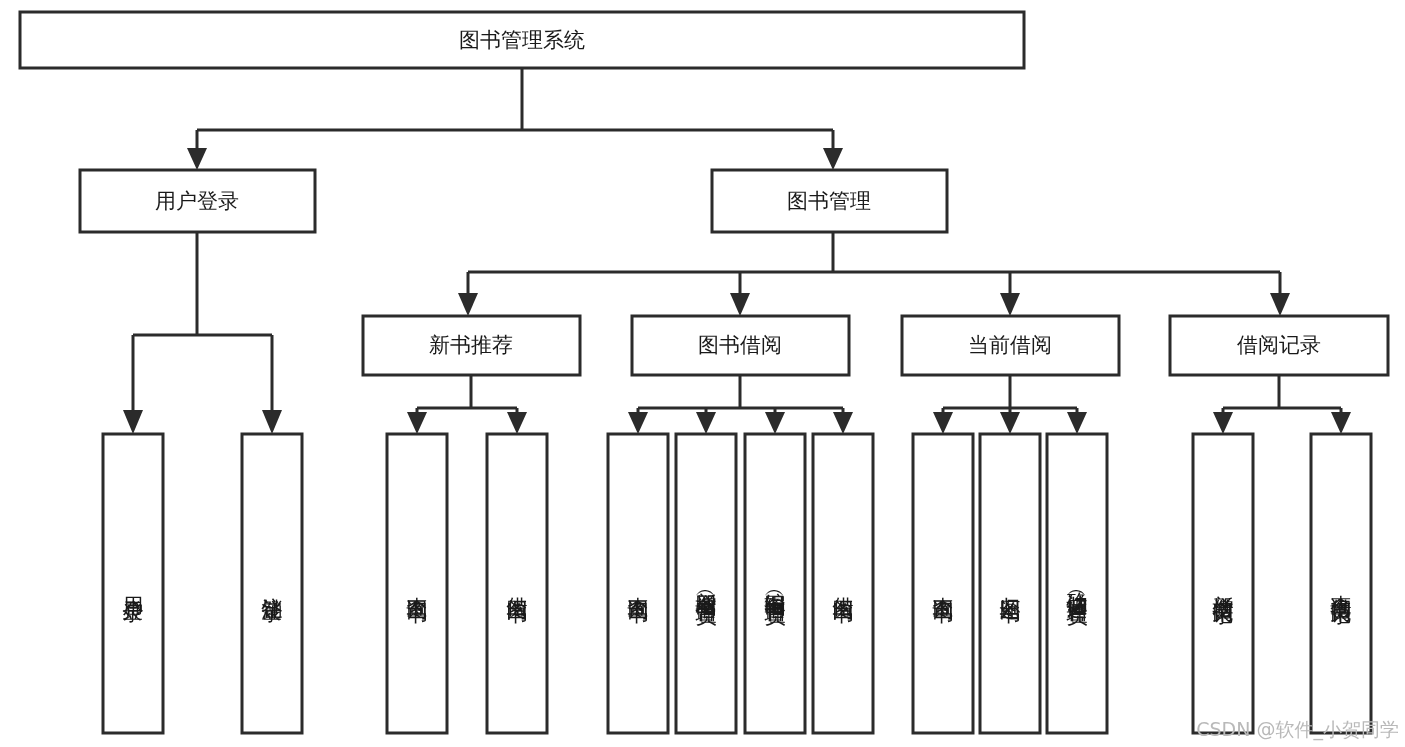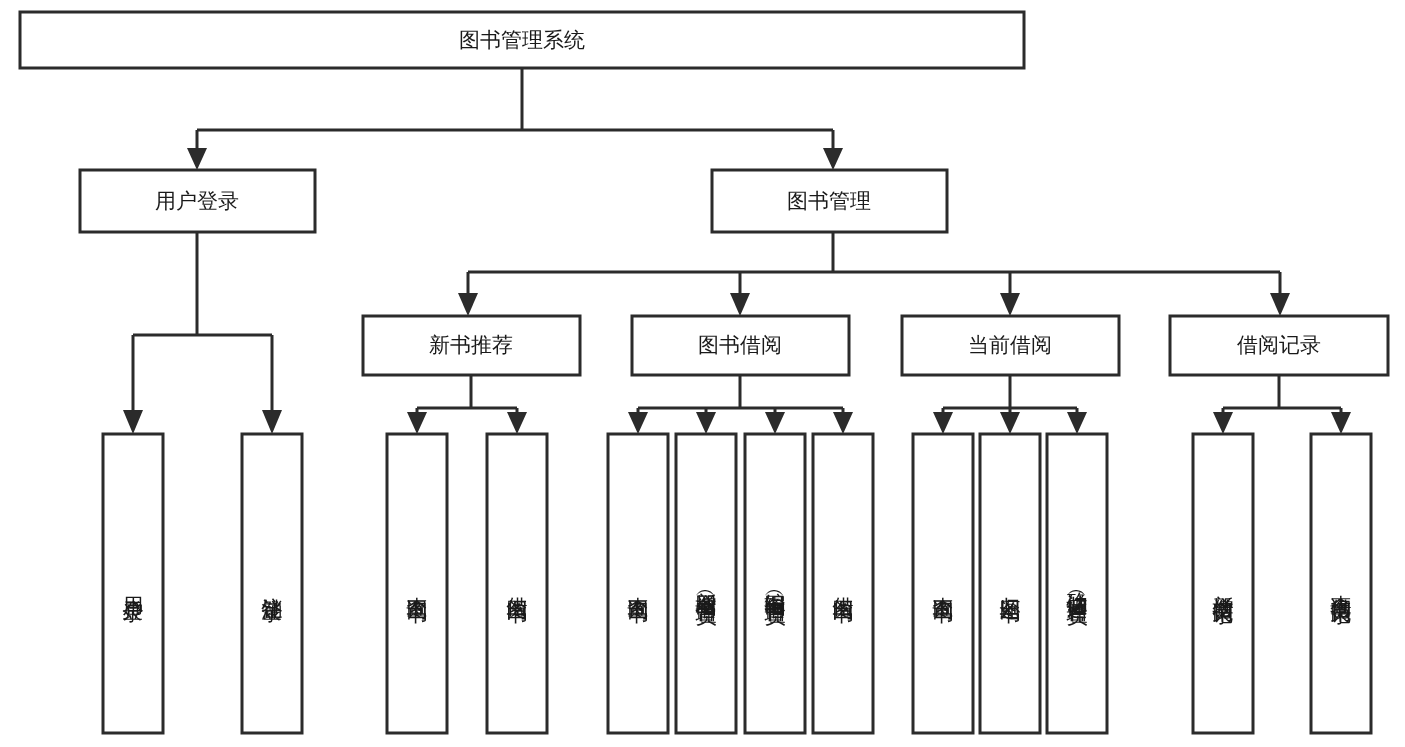--- a/index.html
+++ b/index.html
@@ -302,13 +302,14 @@
       <rect class="node-box" x="1311" y="434" width="60" height="299"></rect>
       <foreignObject x="1313" y="436" width="56" height="295">
         <div xmlns="http://www.w3.org/1999/xhtml" class="vtext-wrap">
           <div class="vtext">查询借阅记录</div>
         </div>
       </foreignObject>
     </g>
 
   </svg>
 
+  <div class="watermark">CSDN @软件_小贺同学</div>
 </div>
 
 </body></html>

